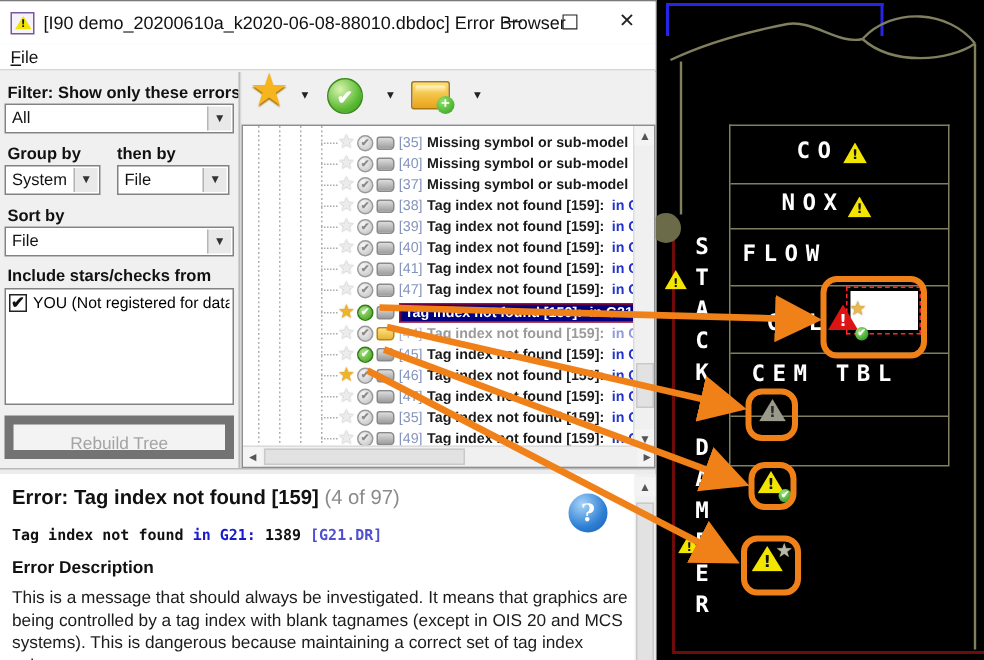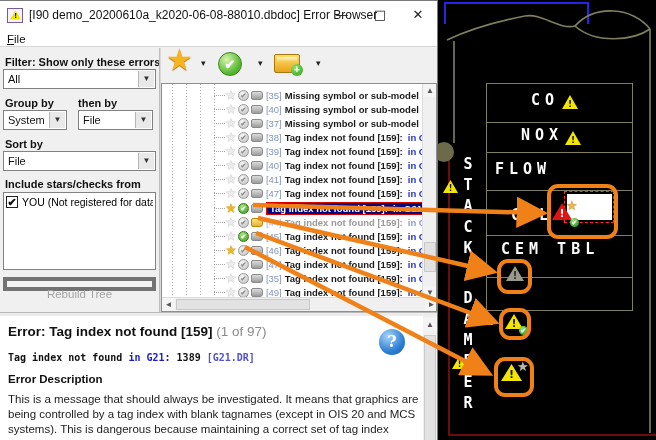--- a/index.html
+++ b/index.html
@@ -57,22 +57,22 @@
            font-size:11px; color:#111; line-height:18px; padding-left:4px; }
   .combo .dd { position:absolute; right:1px; top:1px; bottom:1px; width:16px; background:#e9e9e9;
                border-left:1px solid #b5b5b5; text-align:center; font-size:8px; line-height:16px; color:#333; }
   #include-list { position:absolute; left:3px; top:144px; width:153px; height:78px; background:#fff;
                   border:1px solid #828282; overflow:hidden; }
   .chk-row { display:flex; align-items:center; padding:3px 2px; white-space:nowrap; }
   .chk-box { width:12px; height:12px; border:1px solid #222; background:#fff; margin-right:4px;
              font-size:11px; line-height:10px; text-align:center; font-weight:bold; color:#111; flex:0 0 auto; }
   .chk-box::after { content:""; }
   .chk-box.checked::after { content:"✔"; }
-  #rebuild-btn { position:absolute; left:3px; top:229px; width:153px; height:14px; background:#f3f3f3;
-                 border:4px solid #737373; color:#a3a3a3; font-size:11.5px; text-align:center; line-height:27px; }
+  #rebuild-btn { position:absolute; left:3px; top:229px; width:153px; height:29px; background:#f3f3f3;
+                 border:6px solid #737373; color:#a3a3a3; font-size:11.5px; text-align:center; line-height:27px; }
   #vsep { position:absolute; left:159px; top:47px; width:2px; height:264px; background:#d9d9d9; border-left:1px solid #bdbdbd; }
 
   
   #toolbar { position:absolute; left:161px; top:47px; width:276px; height:35px; background:#f0f0f0; }
   .tb-star { position:absolute; left:5px; top:-6px; font-size:30px; color:#f6b51f; text-shadow:0 1px 1px #a87408; }
   .tb-check { position:absolute; left:57px; top:4px; width:24px; height:24px; border-radius:50%;
               background:radial-gradient(circle at 35% 30%, #d8f4ae, #58b832 65%, #3d9a1e);
               border:1px solid #3a8a1a; color:#fff; text-align:center; line-height:23px; font-size:13px; font-weight:bold; }
   .tb-book { position:absolute; left:113px; top:6px; width:26px; height:19px; border-radius:2px;
              background:linear-gradient(#ffe06a, #e8a31d); border:1px solid #a87710; }
@@ -438,21 +438,21 @@
       <div class="sb" id="tree-hsb">
         <span class="sb-btn" style="left:0; top:0; width:13px; height:13px; line-height:13px">◄</span>
         <span class="sb-thumb" style="left:14px; top:1px; width:134px; height:11px"></span>
         <span class="sb-btn" style="right:0; top:0; width:13px; height:13px; line-height:13px">►</span>
       </div>
     </div>
 
     <div id="splitter"></div>
 
     <div id="detail">
-      <h1><span>Error: Tag index not found [159]</span> <span class="count">(1 of 97)</span></h1>
+      <h1><span>Error: Tag index not found [159]</span> <span class="count">(4 of 97)</span></h1>
       <div class="help-icon">?</div>
       <div class="codeline"><span>Tag index not found </span><span class="c-blue">in </span><span class="c-blue">G21: </span><span>1389 </span><span class="c-ref">[G21.DR]</span></div>
       <div class="desc-label">Error Description</div>
       <div class="desc-text">This is a message that should always be investigated. It means that graphics are being controlled by a tag index with blank tagnames (except in OIS 20 and MCS systems). This is dangerous because maintaining a correct set of tag index values</div>
     </div>
     <div class="sb" id="detail-vsb">
       <span class="sb-btn" style="left:0; top:2px; width:14px; height:13px; line-height:13px">▲</span>
       <span class="sb-thumb" style="left:1px; top:19px; width:12px; height:106px"></span>
     </div>
   </div>

